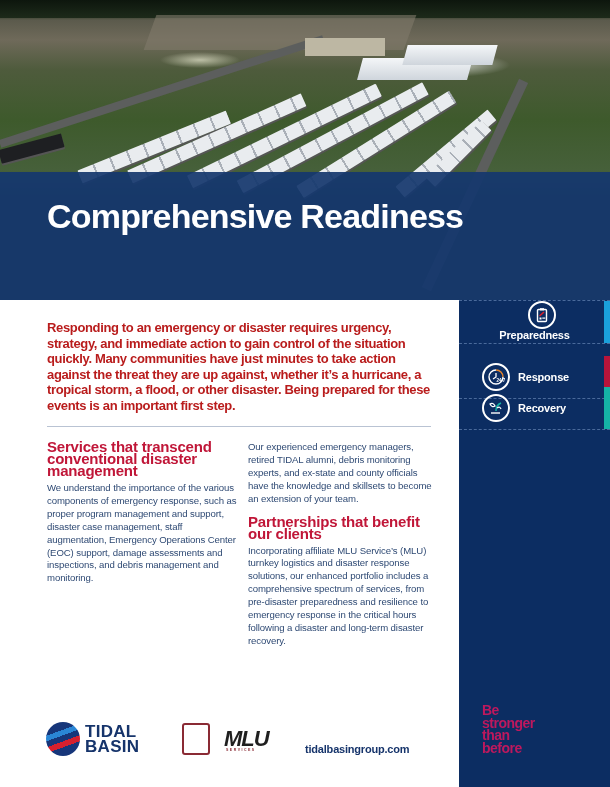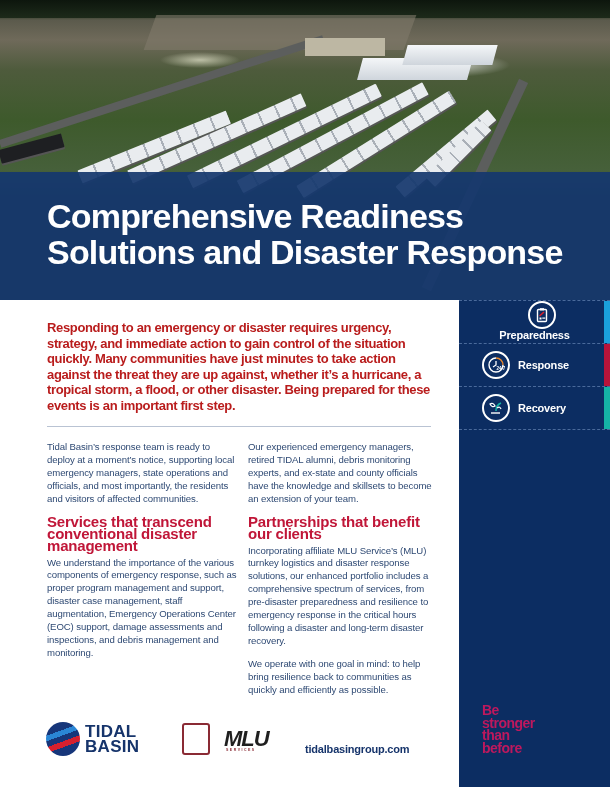--- a/index.html
+++ b/index.html
@@ -105,41 +105,40 @@
   <div class="trailer-row" style="left:240px;top:180px;width:210px;transform:rotate(-28deg);"></div>
   <div class="trailer-row" style="left:300px;top:185px;width:180px;transform:rotate(-32deg);"></div>
   <div class="trailer-row" style="left:400px;top:185px;width:120px;transform:rotate(-40deg);"></div>
   <div class="trailer-row" style="left:430px;top:175px;width:80px;transform:rotate(-45deg);"></div>
   <div class="trailer-row" style="left:0;top:150px;width:65px;height:14px;background:#1e1f22;transform:rotate(-15deg);"></div>
 </div>
 
 <div class="hero-overlay"></div>
 <h1 class="hero-title">
   <span>Comprehensive Readiness</span><br>
-  <span>Solutions and Disaster Response</span>
 </h1>
 
 <aside class="sidebar">
   <div class="top-rule"></div>
 
   <div class="side-item" style="top:1px;flex-direction:column;">
     <span class="ic">
       <svg width="16" height="16" viewBox="0 0 16 16">
           <rect x="3.5" y="2.5" width="9" height="12" rx="1" fill="none" stroke="#fff" stroke-width="1.4"></rect>
           <rect x="6" y="1.2" width="4" height="2.2" fill="#fff"></rect>
           <path d="M5.5 9 L10 5" stroke="#d6202e" stroke-width="1.6"></path>
           <rect x="5.5" y="10.5" width="2" height="2" fill="#fff"></rect>
           <rect x="8.3" y="10.5" width="3" height="1.2" fill="#fff"></rect>
         </svg>
     </span>
     <span class="lbl">Preparedness</span>
     <span class="bar" style="background:#1aa0dc;"></span>
   </div>
 
-  <div class="side-item" style="top:44px;">
+  <div class="side-item" style="top:56px;">
     <span class="ic">
       <svg width="18" height="18" viewBox="0 0 18 18">
           <path d="M9 2 A7 7 0 1 0 16 9" fill="none" stroke="#fff" stroke-width="1.4"></path>
           <path d="M9 2 A7 7 0 0 1 16 9" fill="none" stroke="#e8862c" stroke-width="1.4"></path>
           <path d="M9 5 L9 9 L6 11" fill="none" stroke="#fff" stroke-width="1.3"></path>
           <text x="9.5" y="14" font-size="4.5" font-weight="700" fill="#fff" font-family="Liberation Sans, sans-serif">24/7</text>
         </svg>
     </span>
     <span class="lbl">Response</span>
     <span class="bar" style="background:#b8143a;"></span>
@@ -164,30 +163,28 @@
   <span>Be</span>
   <span>stronger</span>
   <span>than</span>
   <span>before</span>
 </div>
 
 <p class="lead">Responding to an emergency or disaster requires urgency, strategy, and immediate action to gain control of the situation quickly. Many communities have just minutes to take action against the threat they are up against, whether it’s a hurricane, a tropical storm, a flood, or other disaster. Being prepared for these events is an important first step.</p>
 <div class="divider"></div>
 
 <div class="col left">
-  <p>Tidal Basin’s response team is ready to deploy at a moment’s notice, supporting local emergency managers, state operations and officials, and most importantly, the residents and visitors of affected communities.</p>
   <h3>Services that transcend conventional disaster management</h3>
   <p>We understand the importance of the various components of emergency response, such as proper program management and support, disaster case management, staff augmentation, Emergency Operations Center (EOC) support, damage assessments and inspections, and debris management and monitoring.</p>
 </div>
 
 <div class="col right">
   <p>Our experienced emergency managers, retired TIDAL alumni, debris monitoring experts, and ex-state and county officials have the knowledge and skillsets to become an extension of your team.</p>
   <h3>Partnerships that benefit our clients</h3>
   <p>Incorporating affiliate MLU Service’s (MLU) turnkey logistics and disaster response solutions, our enhanced portfolio includes a comprehensive spectrum of services, from pre-disaster preparedness and resilience to emergency response in the critical hours following a disaster and long-term disaster recovery.</p>
-  <p>We operate with one goal in mind: to help bring resilience back to communities as quickly and efficiently as possible.</p>
 </div>
 
 <div class="tb-logo">
   <div class="tb-globe"></div>
   <div class="tb-text">
     <span>TIDAL</span>
     <span>BASIN</span>
   </div>
 </div>
 

